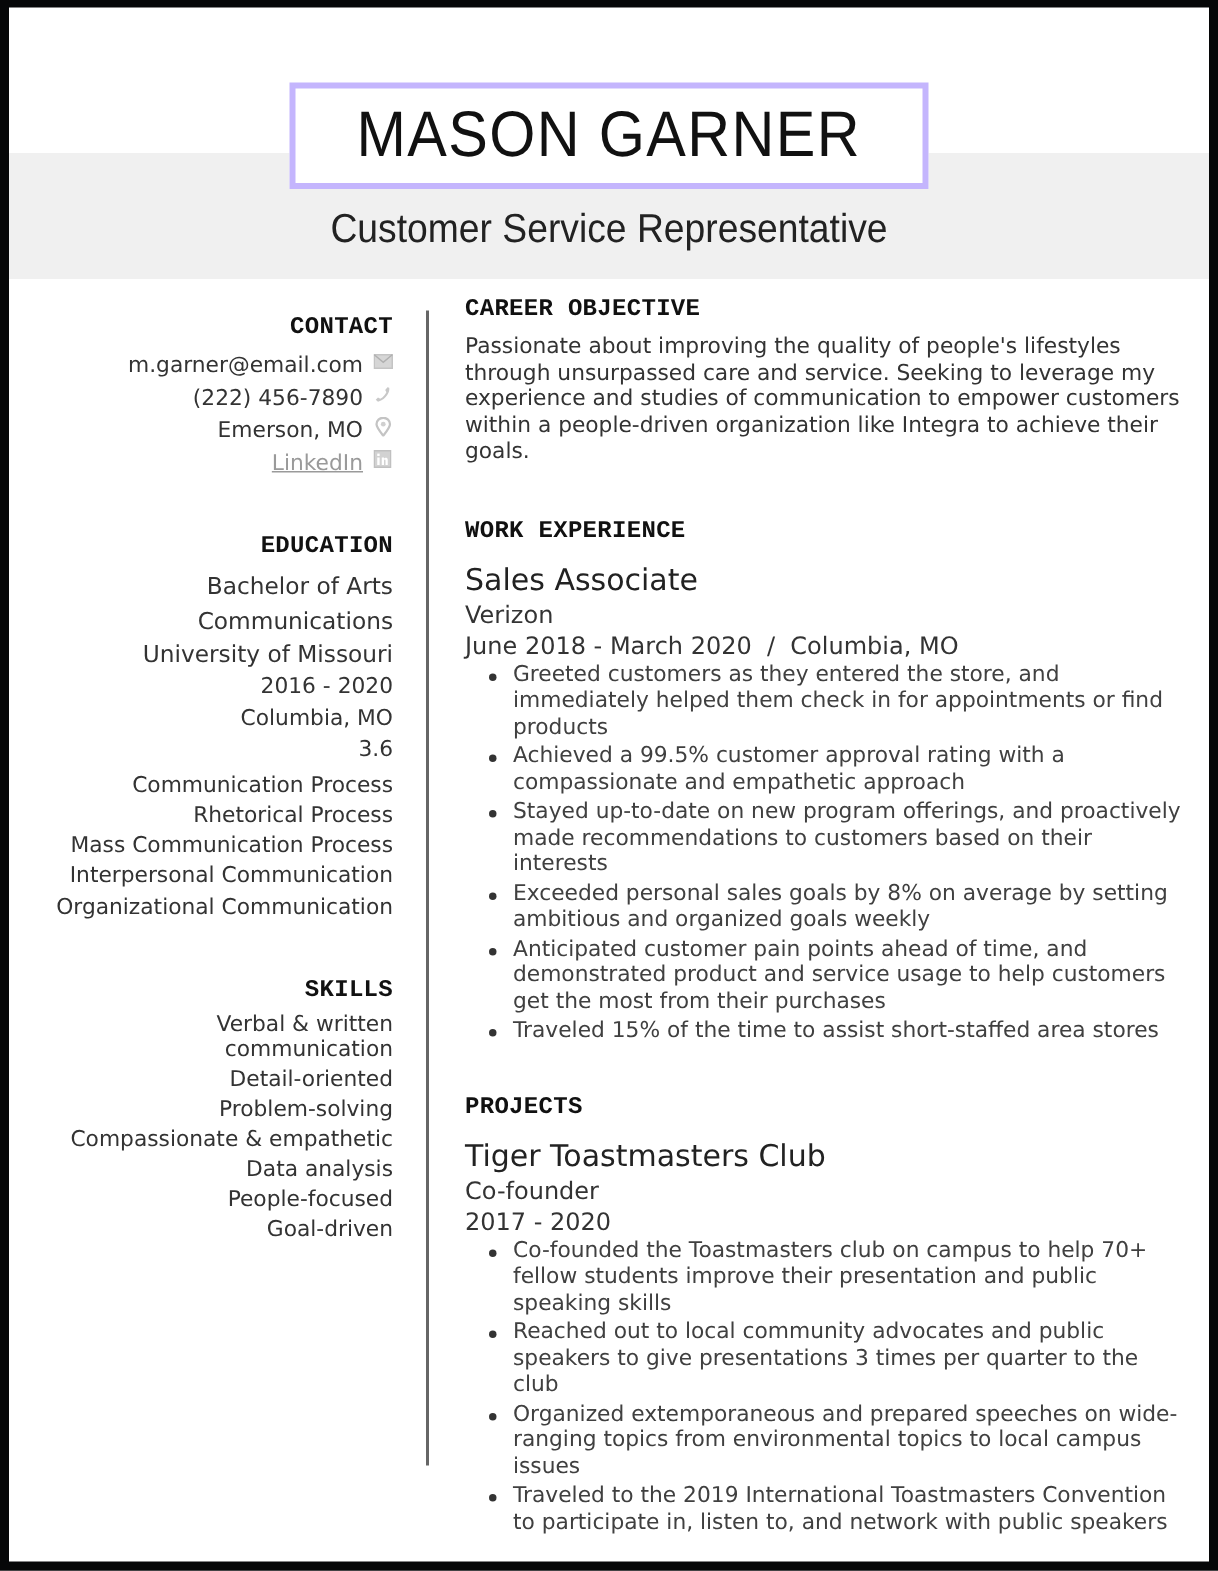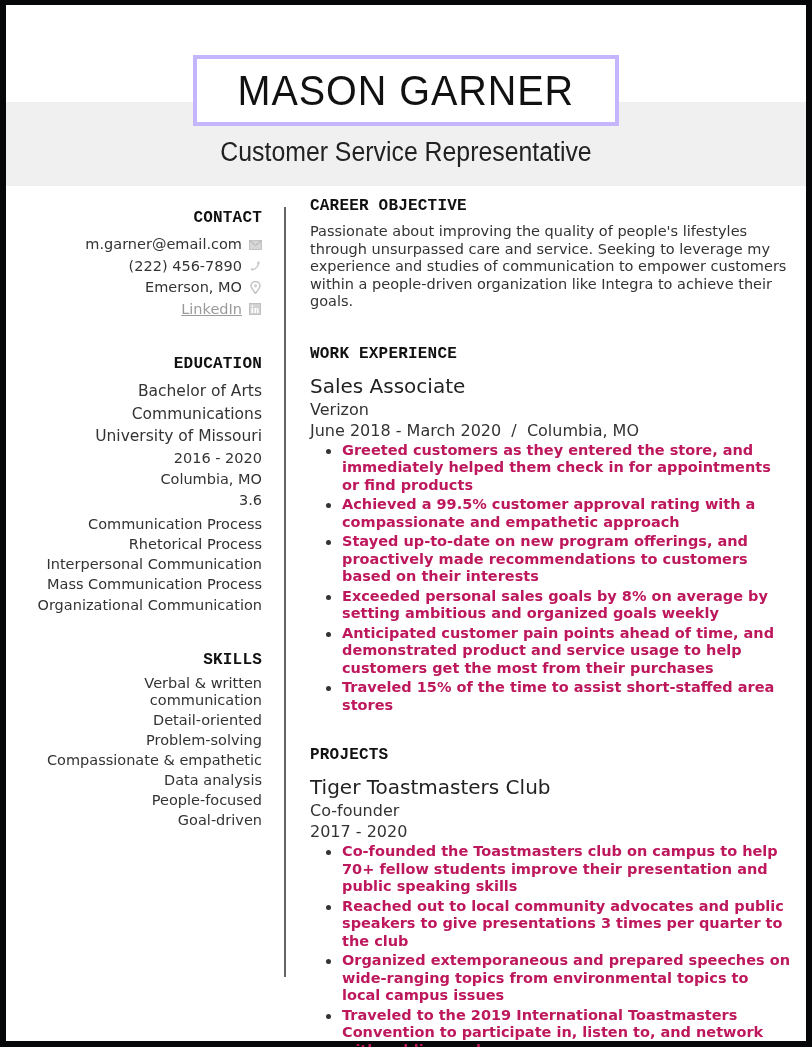--- a/index.html
+++ b/index.html
@@ -35,32 +35,32 @@
     position: absolute; left: 20px; top: 200px; width: 236px; text-align: right;
   }
   .right-col {
     position: absolute; left: 304px; top: 188px; width: 480px;
   }
   .section-h {
     font-family: Liberation Mono, monospace; font-weight: 700; font-size: 16px;
     color: #111; letter-spacing: 0.2px; line-height: 26px;
   }
   .left-col .line { font-size: 14.5px; line-height: 21.5px; color: #333; }
-  .contact-line { display: flex; justify-content: flex-end; align-items: center; font-size: 14.5px; line-height: 21.5px; color: #333; }
+  .contact-line { display: flex; justify-content: flex-end; font-size: 14.5px; line-height: 21.5px; color: #333; }
   .contact-line .ic { width: 14px; height: 14px; margin-left: 6px; display: inline-flex; align-items: center; justify-content: center; }
   .contact-line a { color: #9a9a9a; text-decoration: underline; }
   .edu-block .line { font-size: 15.5px; line-height: 22.5px; }
   .edu-block .line.small { font-size: 14.5px; line-height: 21px; }
   .course .line { font-size: 14.5px; line-height: 20.3px; }
   .skills .line { font-size: 14.5px; line-height: 20px; }
   .objective { font-size: 14.5px; line-height: 17.5px; color: #333; margin-top: 4px; }
   .job-title { font-size: 20px; line-height: 26px; color: #222; margin-top: 6px; }
   .job-sub { font-size: 16px; line-height: 21px; color: #333; }
   ul.bullets { list-style: none; margin-top: 1px; }
-  ul.bullets li { position: relative; padding-left: 32px; font-size: 14.5px; line-height: 17.5px; color: #be185d; margin-bottom: 2px; font-weight: bold; }
+  ul.bullets li { position: relative; padding-left: 32px; font-size: 14.5px; line-height: 17.5px; color: #404040; margin-bottom: 2px; }
   ul.bullets li::before { content: ""; position: absolute; left: 16px; top: 7px; width: 5px; height: 5px; border-radius: 50%; background: #333; }
 </style>
 </head>
 <body>
 
 <div class="paper">
   <div class="band"></div>
 
   <div class="name-box">
     <div class="name">MASON GARNER</div>
@@ -119,22 +119,22 @@
         <div class="line">Bachelor of Arts</div>
         <div class="line">Communications</div>
         <div class="line">University of Missouri</div>
         <div class="line small">2016 - 2020</div>
         <div class="line small">Columbia, MO</div>
         <div class="line small">3.6</div>
       </div>
       <div class="course" style="margin-top:3px;">
         <div class="line">Communication Process</div>
         <div class="line">Rhetorical Process</div>
+        <div class="line">Mass Communication Process</div>
         <div class="line">Interpersonal Communication</div>
-        <div class="line">Mass Communication Process</div>
         <div class="line">Organizational Communication</div>
       </div>
     </section>
 
     <section style="margin-top:32px;">
       <div class="section-h">SKILLS</div>
       <div class="skills" style="margin-top:2px;">
         <div class="line" style="line-height:17.5px; padding-left:80px;text-align:right;">Verbal &amp; written communication</div>
         <div class="line">Detail-oriented</div>
         <div class="line">Problem-solving</div>

